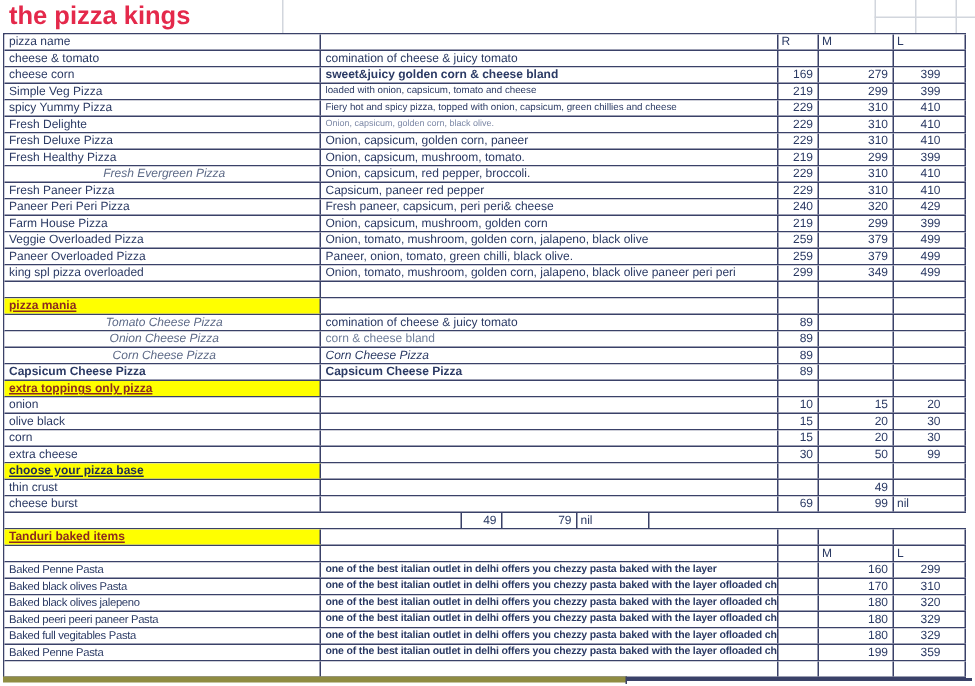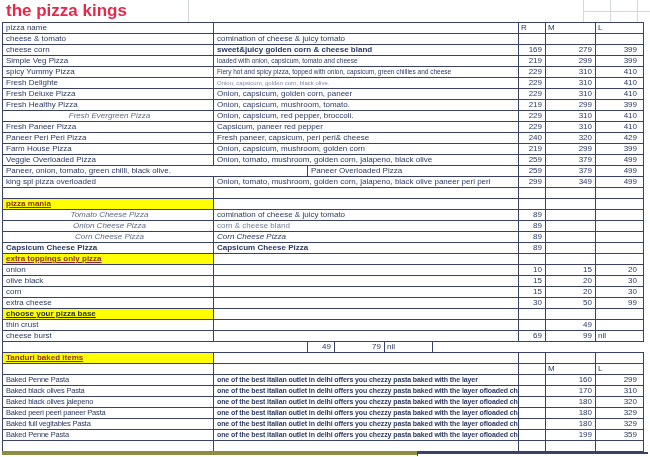--- a/index.html
+++ b/index.html
@@ -20,21 +20,21 @@
   }
   .row{display:flex;height:11px;box-sizing:border-box;border-bottom:1px solid #3a4168;background:#fff;}
   .cell{
     box-sizing:border-box;height:10px;line-height:10px;overflow:hidden;white-space:nowrap;
     border-right:1px solid #3a4168;font-size:8px;
   }
   .c-name{width:211px;padding-left:3px;}
   .c-desc{width:305px;padding-left:3px;}
   .c-r{width:27px;text-align:right;padding-right:3px;}
   .c-m{width:50px;text-align:right;padding-right:3px;}
-  .c-l{width:48px;text-align:right;padding-right:6px;}
+  .c-l{width:48px;text-align:right;padding-right:16px;}
   .col-header{text-align:left;padding-left:2px;padding-right:0;}
   .yellow{background:#ffff00;}
   .section-maroon{color:#8c2b1e;font-weight:700;text-decoration:underline;}
   .section-dark{color:#1f2c50;font-weight:700;text-decoration:underline;}
   .ns-italic{font-style:italic;color:#5d6a87;text-align:center;}
   .ns-bold{font-weight:700;}
   .ns-pasta{font-weight:400;font-size:7.5px;letter-spacing:-0.2px;}
   .ds-bold{font-weight:700;}
   .ds-small{font-size:6.5px;}
   .ds-tiny{font-size:6px;color:#7c88a6;}
@@ -144,22 +144,22 @@
         <div class="cell c-l">399</div>
       </div>
       <div class="row">
         <div class="cell c-name">Veggie Overloaded Pizza</div>
         <div class="cell c-desc">Onion, tomato, mushroom, golden corn, jalapeno, black olive</div>
         <div class="cell c-r">259</div>
         <div class="cell c-m">379</div>
         <div class="cell c-l">499</div>
       </div>
       <div class="row">
+        <div class="cell c-name">Paneer Overloaded Pizza</div>
         <div class="cell c-desc">Paneer, onion, tomato, green chilli, black olive.</div>
-        <div class="cell c-name">Paneer Overloaded Pizza</div>
         <div class="cell c-r">259</div>
         <div class="cell c-m">379</div>
         <div class="cell c-l">499</div>
       </div>
       <div class="row">
         <div class="cell c-name">king spl pizza overloaded</div>
         <div class="cell c-desc">Onion, tomato, mushroom, golden corn, jalapeno, black olive paneer peri peri</div>
         <div class="cell c-r">299</div>
         <div class="cell c-m">349</div>
         <div class="cell c-l">499</div>

